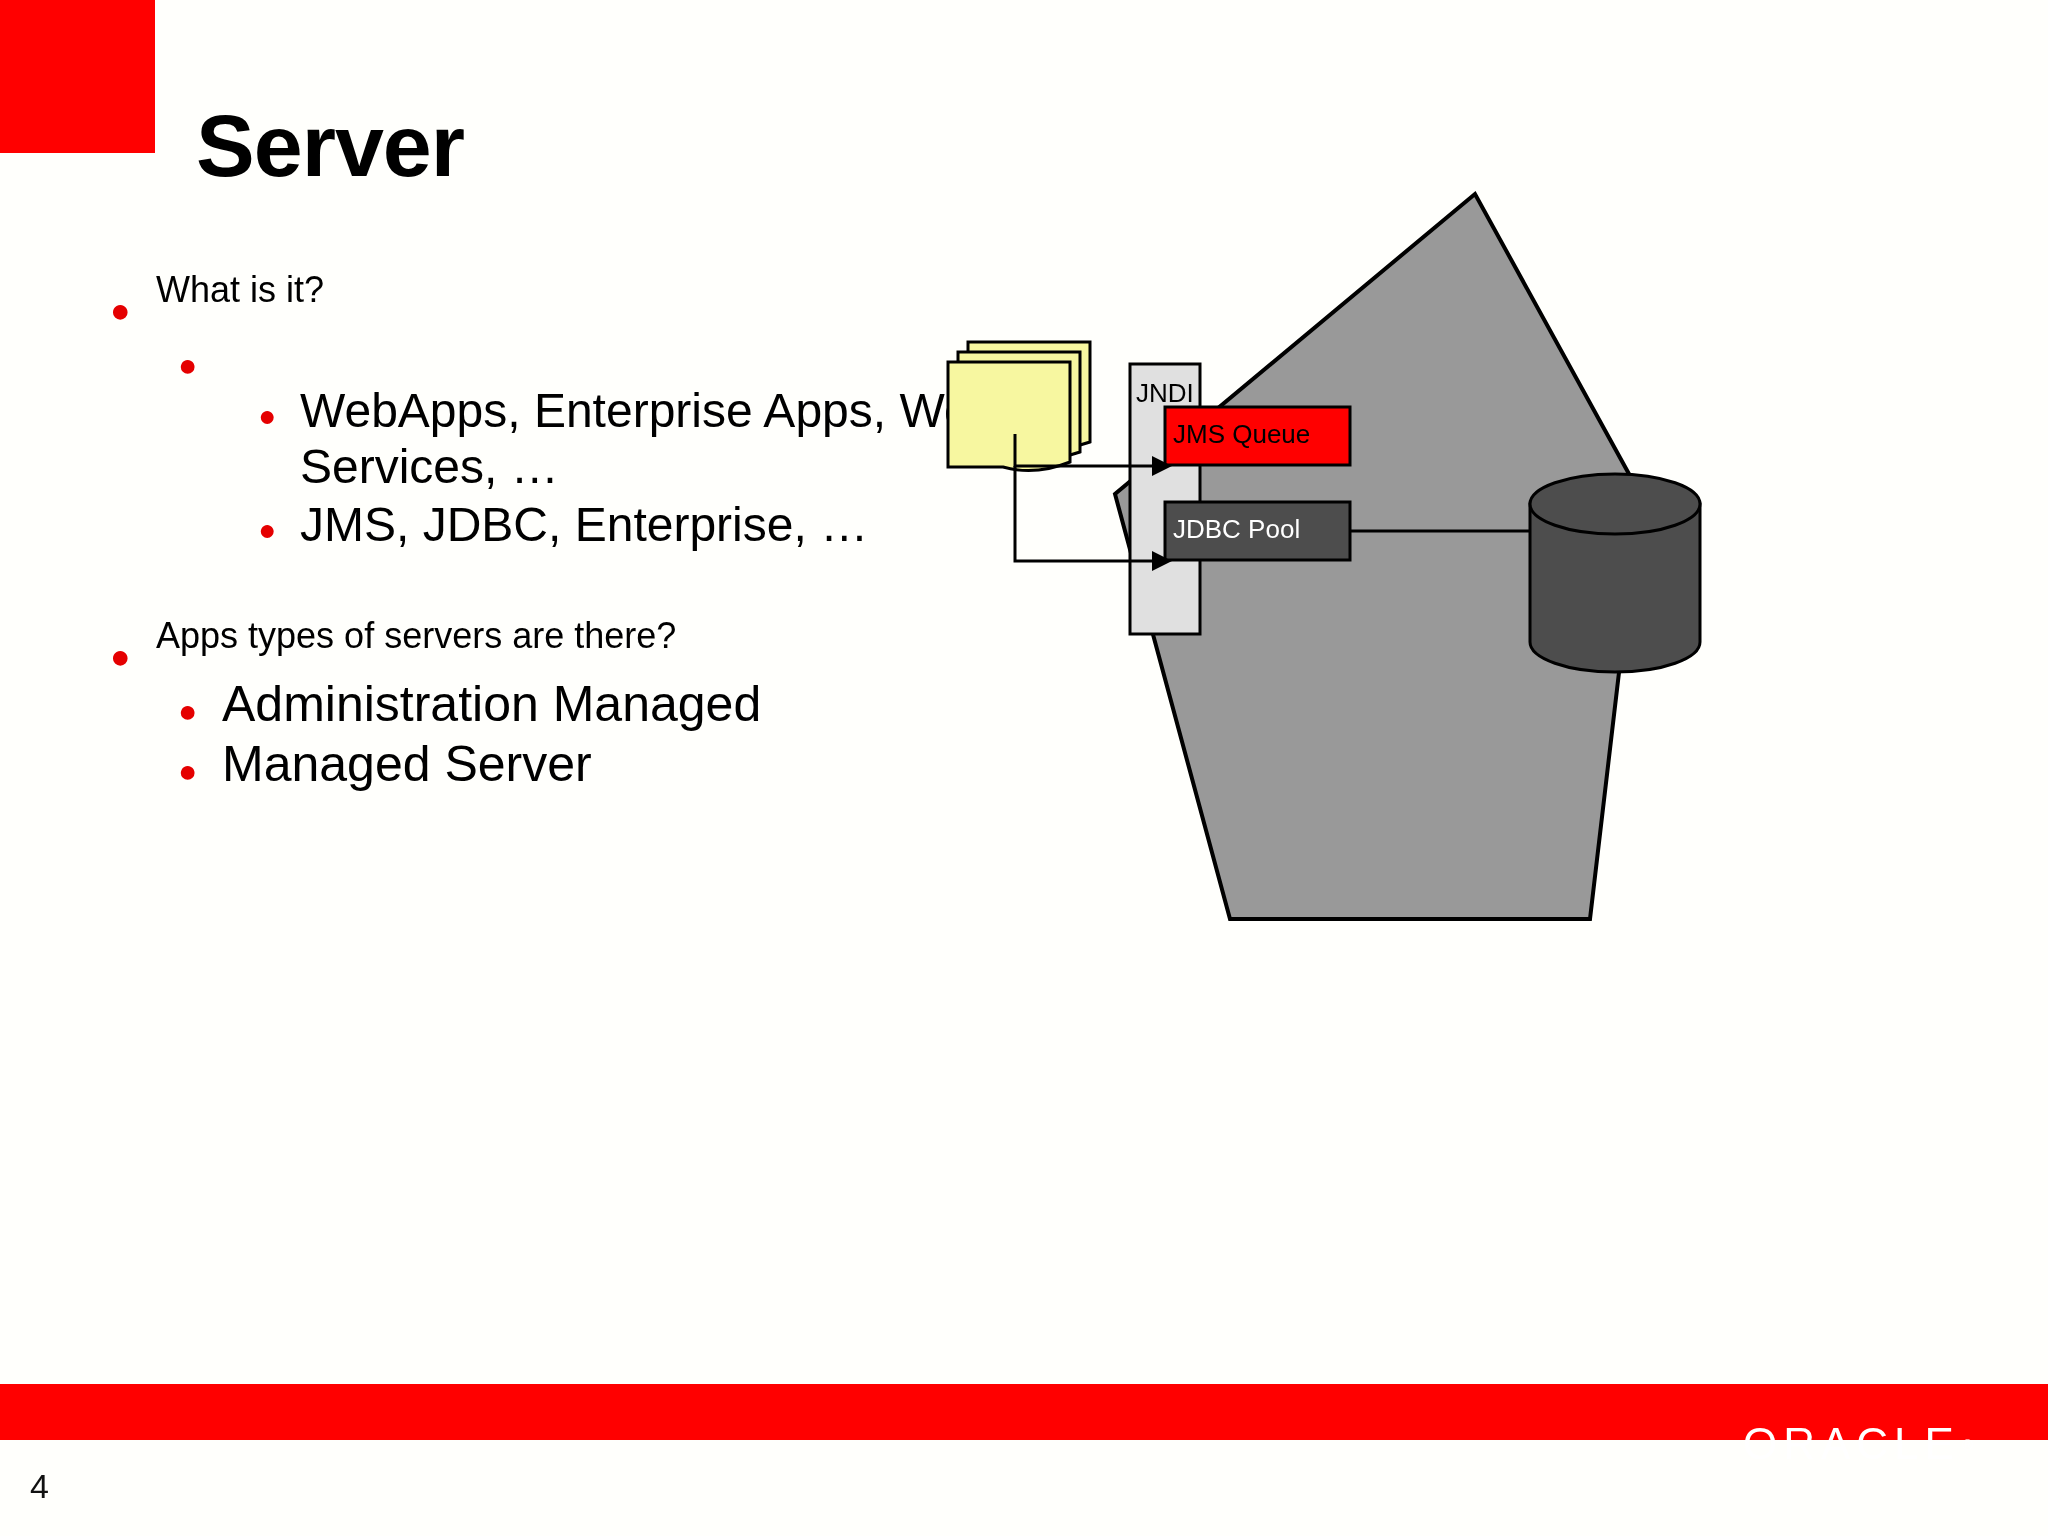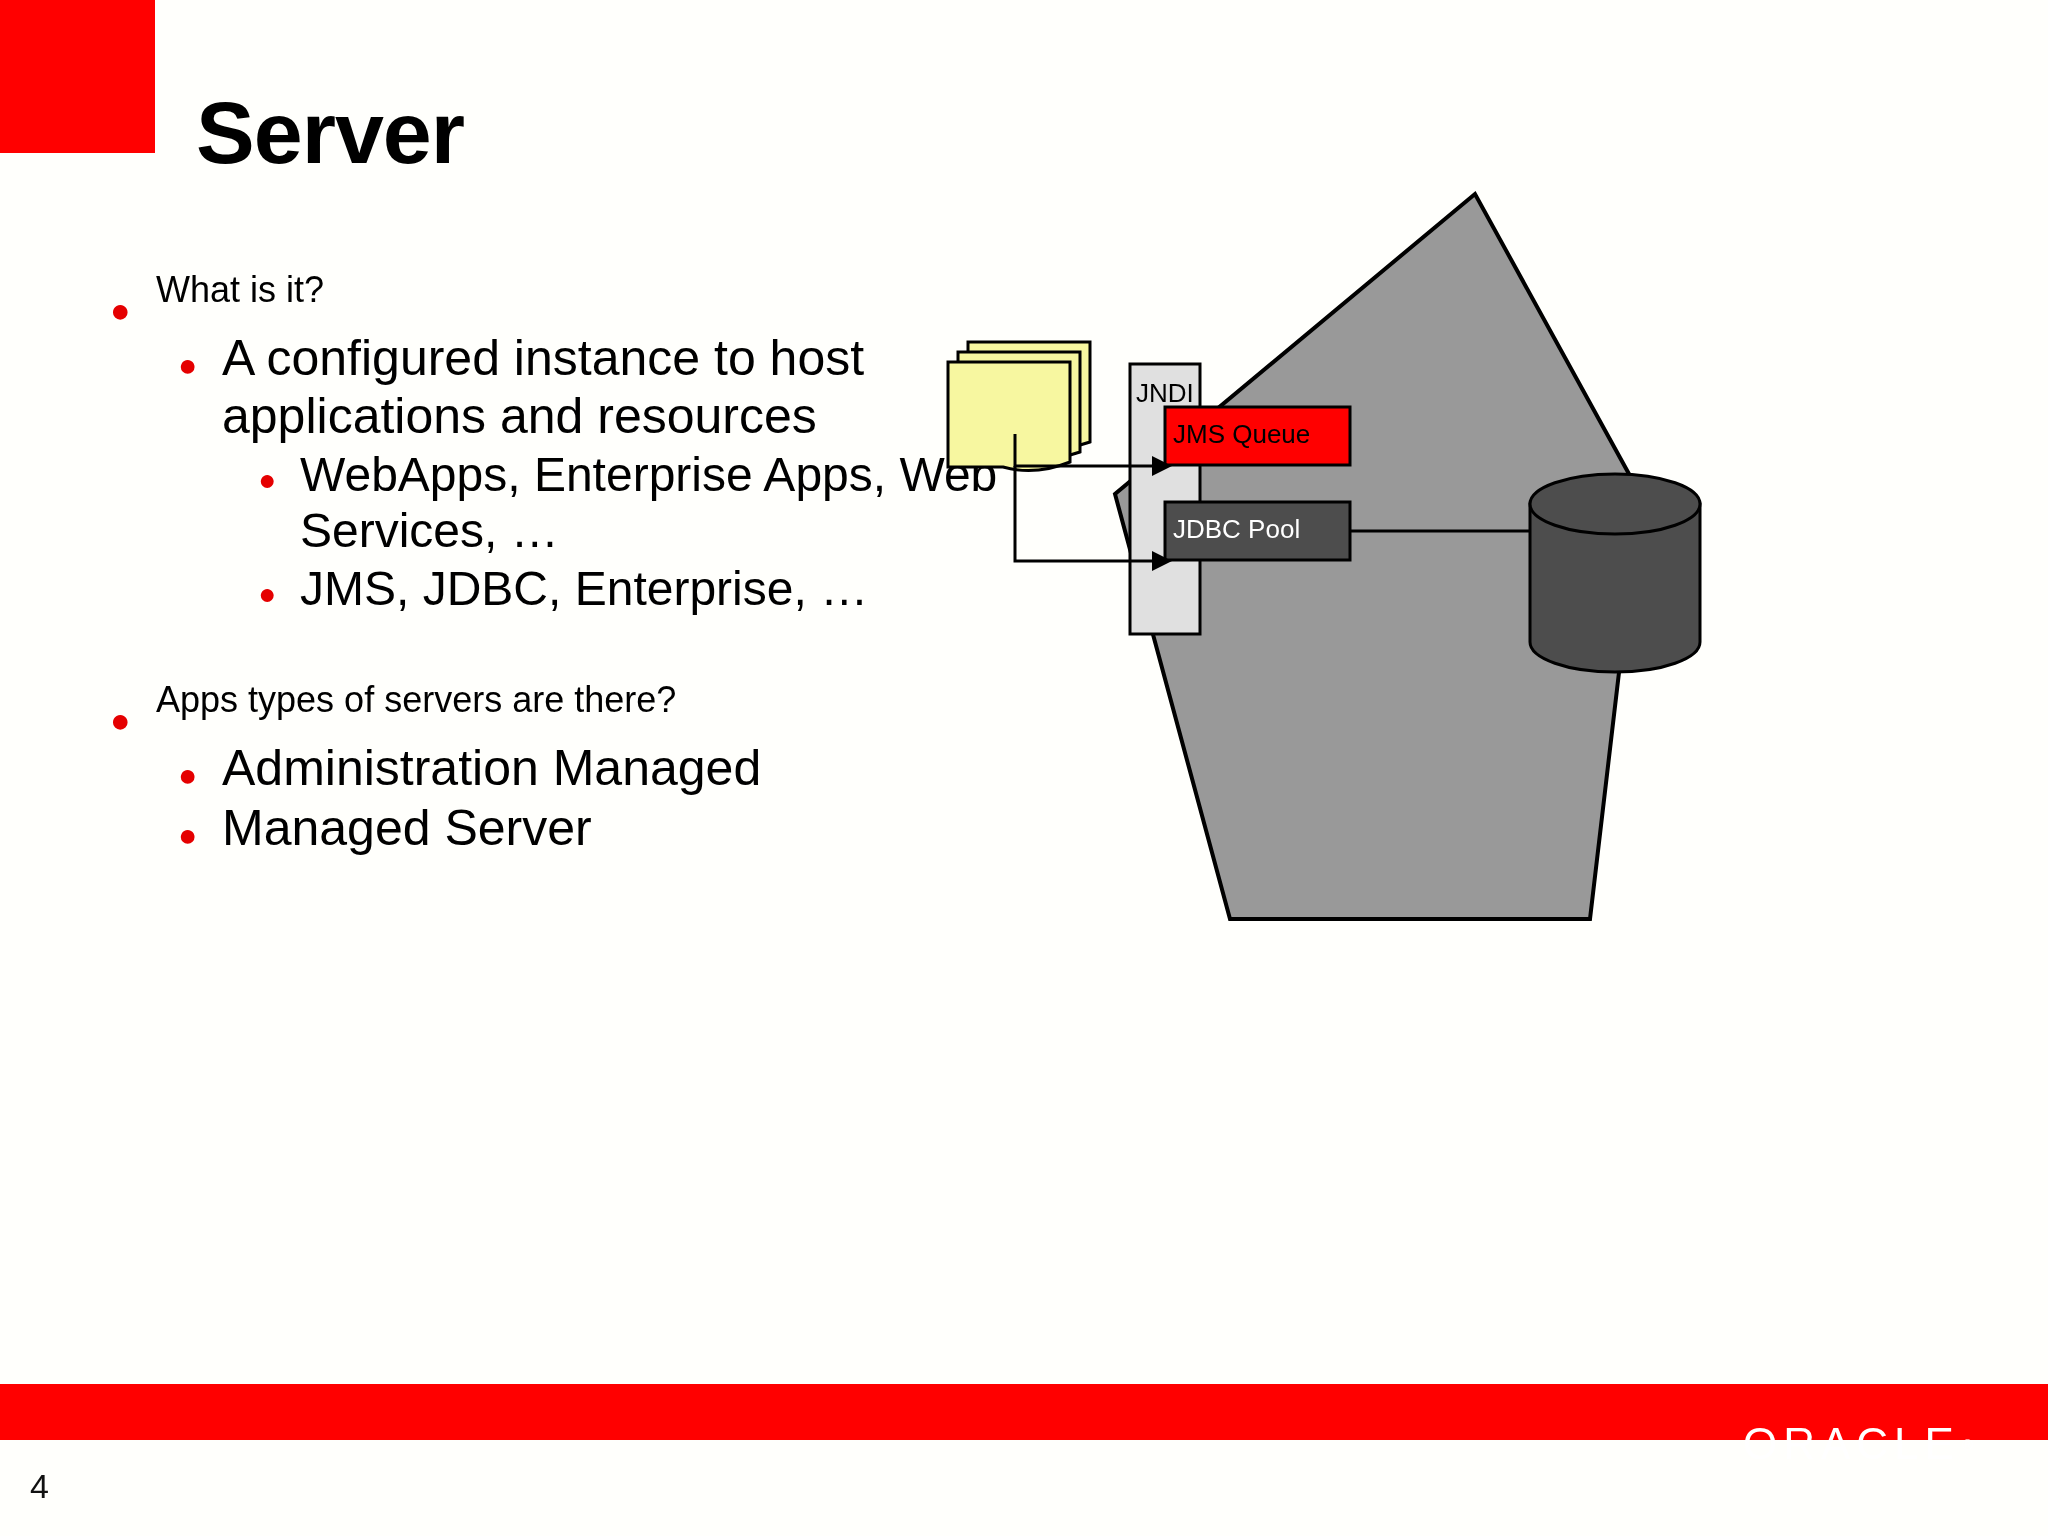--- a/index.html
+++ b/index.html
@@ -21,21 +21,21 @@
     position: absolute;
     left: 0;
     top: 0;
     width: 155px;
     height: 153px;
     background: #ff0000;
   }
   #slide-title {
     position: absolute;
     left: 196px;
-    top: 28px;
+    top: 41px;
     font-size: 88px;
     font-weight: bold;
     color: #000000;
     letter-spacing: -1px;
     line-height: 1.05;
     white-space: nowrap;
   }
 
   
   #body-content {
@@ -179,21 +179,20 @@
 
 <div id="body-content">
 
   <div class="bullet-row lvl1">
     <span class="bullet-dot">●</span>
     <span class="bullet-text">What is it?</span>
   </div>
 
   <div class="bullet-row lvl2">
     <span class="bullet-dot">●</span>
-    <span class="bullet-text">A configured instance to host applications and resources</span>
   </div>
 
   <div class="bullet-row lvl3">
     <span class="bullet-dot">●</span>
     <span class="bullet-text">WebApps, Enterprise Apps, Web Services, …</span>
   </div>
 
   <div class="bullet-row lvl3">
     <span class="bullet-dot">●</span>
     <span class="bullet-text">JMS, JDBC, Enterprise, …</span>

